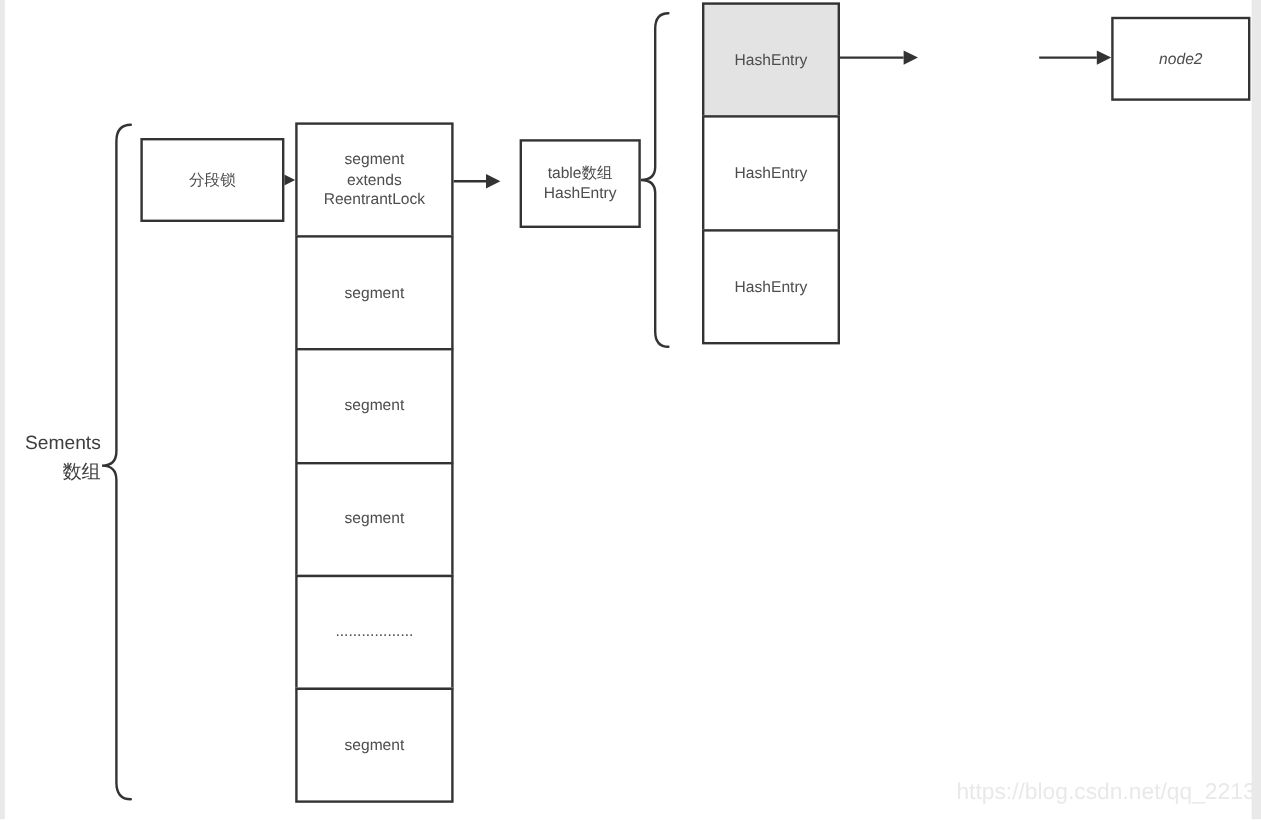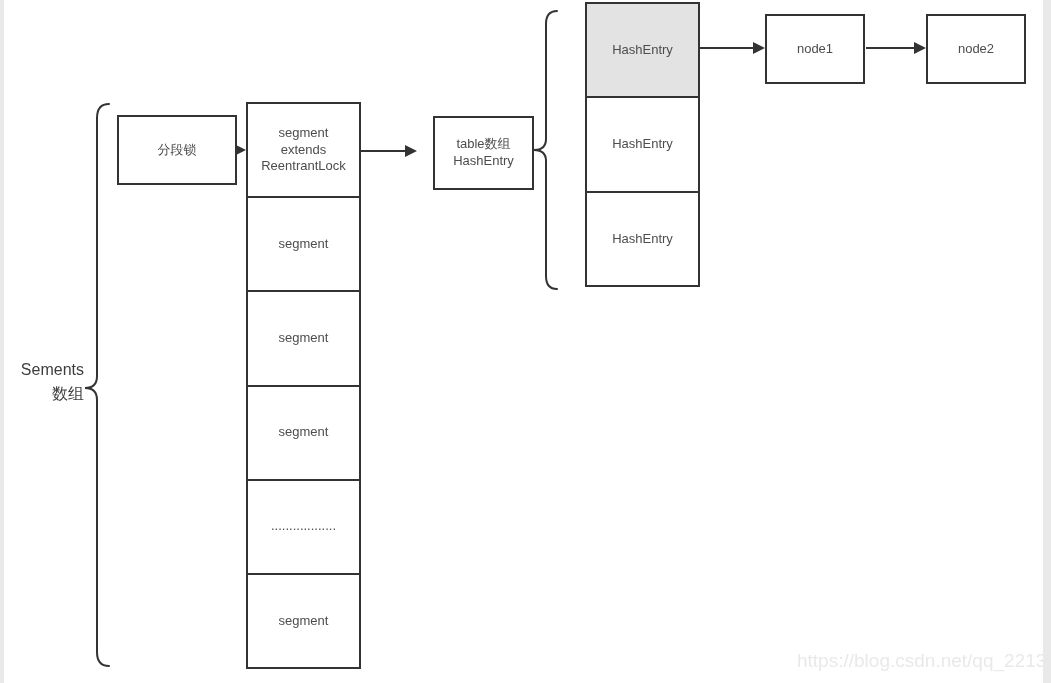--- a/index.html
+++ b/index.html
@@ -58,39 +58,38 @@
     </g>
   </svg>
 
   <div class="left-label">
     <div>Sements</div>
     <div>数组</div>
   </div>
 
   <div class="box" style="left:117px;top:115px;width:120px;height:70px;">分段锁</div>
 
-  <div class="col" style="left:246px;top:102px;width:115px;height:567px;">
+  <div class="col" style="left:246px;top:102px;width:132px;height:567px;">
     <div class="cell">segment
 extends
 ReentrantLock</div>
     <div class="cell">segment</div>
     <div class="cell">segment</div>
     <div class="cell">segment</div>
     <div class="cell">..................</div>
     <div class="cell">segment</div>
   </div>
 
   <div class="box" style="left:433px;top:116px;width:101px;height:74px;">table数组
 HashEntry</div>
 
   <div class="col" style="left:585px;top:2px;width:115px;height:285px;">
     <div class="cell gray">HashEntry</div>
     <div class="cell">HashEntry</div>
     <div class="cell">HashEntry</div>
   </div>
 
-  <div class="box" style="left:765px;top:14px;width:100px;height:70px;">node1</div>
 
-  <div class="box" style="left:926px;top:14px;width:100px;height:70px;">node2</div>
+  <div class="box" style="left:926px;top:14px;width:116px;height:70px;font-style:italic;">node2</div>
 
   <div class="watermark">https://blog.csdn.net/qq_22130209</div>
 
 </div>
 
 </body></html>

